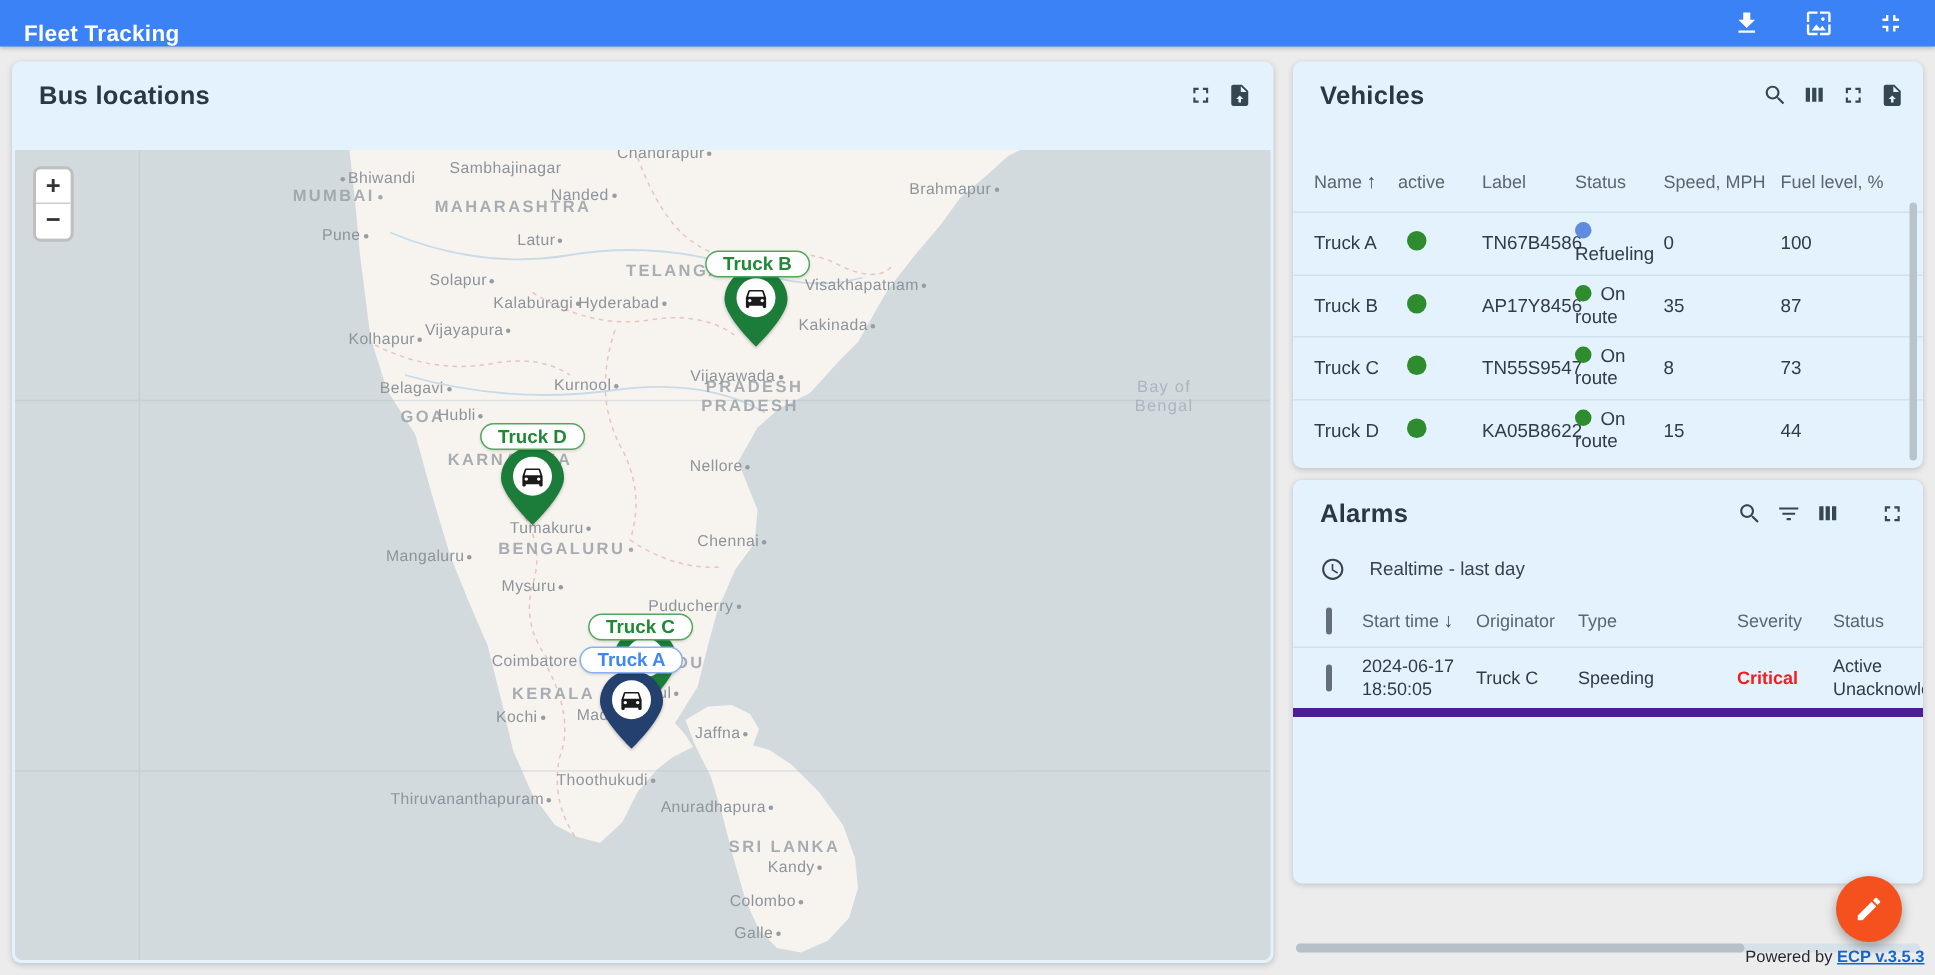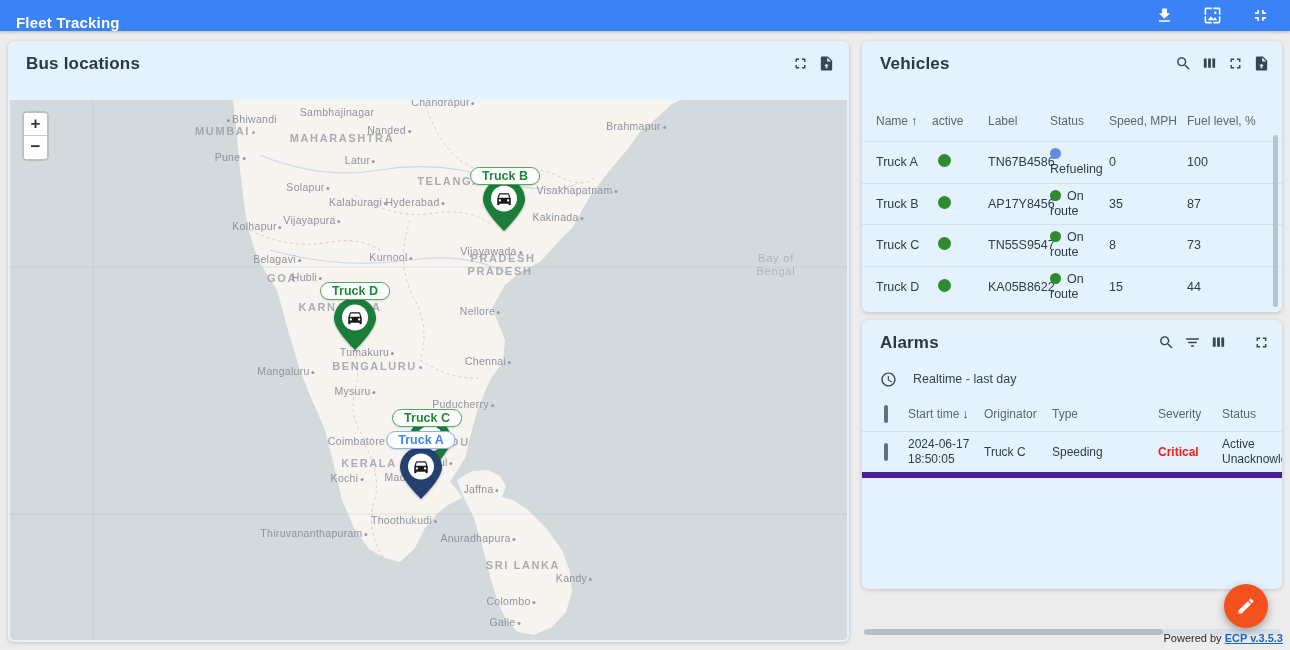--- a/index.html
+++ b/index.html
@@ -167,21 +167,21 @@
         <span class="maplabel city" style="left: 346px; top: 291px;">Mysuru<span class="citydot"></span></span>
         <span class="maplabel city" style="left: 454px; top: 304px;">Puducherry<span class="citydot"></span></span>
         <span class="maplabel city" style="left: 350px; top: 341px;">Coimbatore<span class="citydot"></span></span>
         <span class="maplabel city" style="left: 421px; top: 362px;">Dindigul<span class="citydot"></span></span>
         <span class="maplabel city" style="left: 398px; top: 377px;">Madurai<span class="citydot"></span></span>
         <span class="maplabel city" style="left: 338px; top: 378px;">Kochi<span class="citydot"></span></span>
         <span class="maplabel city" style="left: 472px; top: 389px;">Jaffna<span class="citydot"></span></span>
         <span class="maplabel city" style="left: 395px; top: 420px;">Thoothukudi<span class="citydot"></span></span>
         <span class="maplabel city" style="left: 305px; top: 433px;">Thiruvananthapuram<span class="citydot"></span></span>
         <span class="maplabel city" style="left: 469px; top: 438px;">Anuradhapura<span class="citydot"></span></span>
-        <span class="maplabel city" style="left: 521px; top: 478px; margin-left: 44px;">Kandy<span class="citydot"></span></span>
+        <span class="maplabel city" style="left: 521px; top: 478px;">Kandy<span class="citydot"></span></span>
         <span class="maplabel city" style="left: 502px; top: 501px;">Colombo<span class="citydot"></span></span>
         <span class="maplabel city" style="left: 496px; top: 522px;">Galle<span class="citydot"></span></span>
       </div>
     <div class="water-label" style="left:766px;top:158px;">Bay of</div>
     <div class="water-label" style="left:766px;top:171px;">Bengal</div>
 
     <div id="marker-layer">
         <div class="pin" style="left: 472px; top: 78px;"><svg width="44" height="54" viewBox="0 0 44 54">
             <path d="M22,1 C10.3,1 1,10.3 1,21.6 C1,33 22,53 22,53 C22,53 43,33 43,21.6 C43,10.3 33.7,1 22,1 Z" fill="#1b7d39"></path>
             <circle cx="22" cy="20.5" r="13" fill="#ffffff"></circle>

